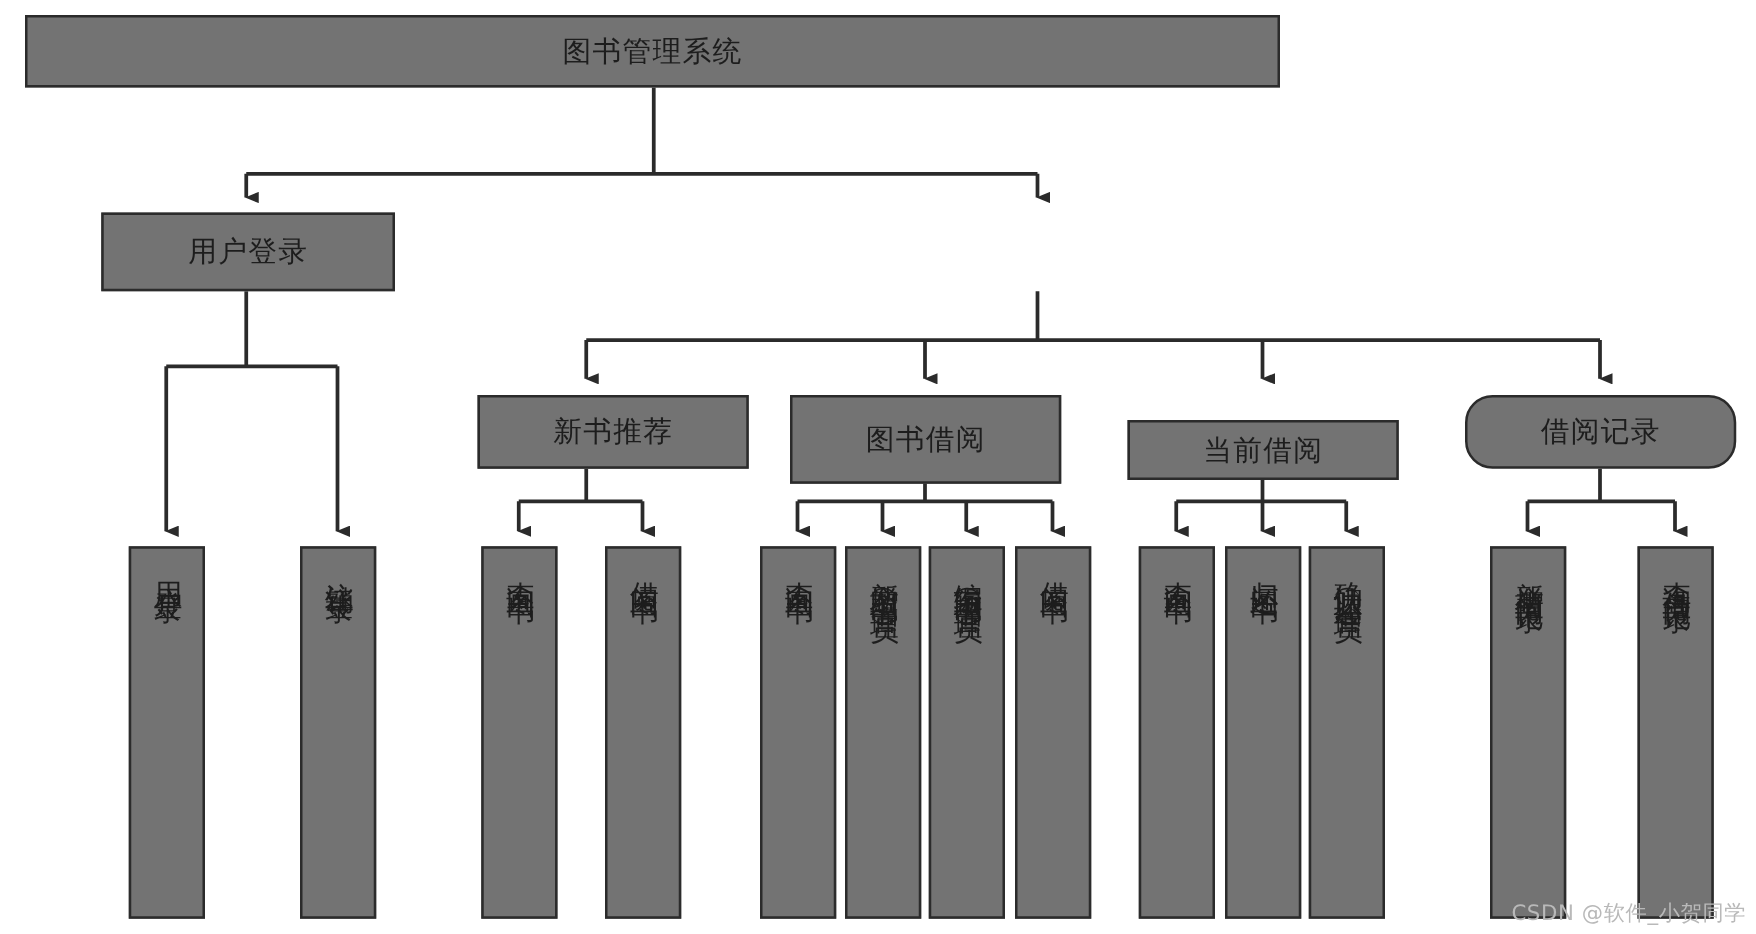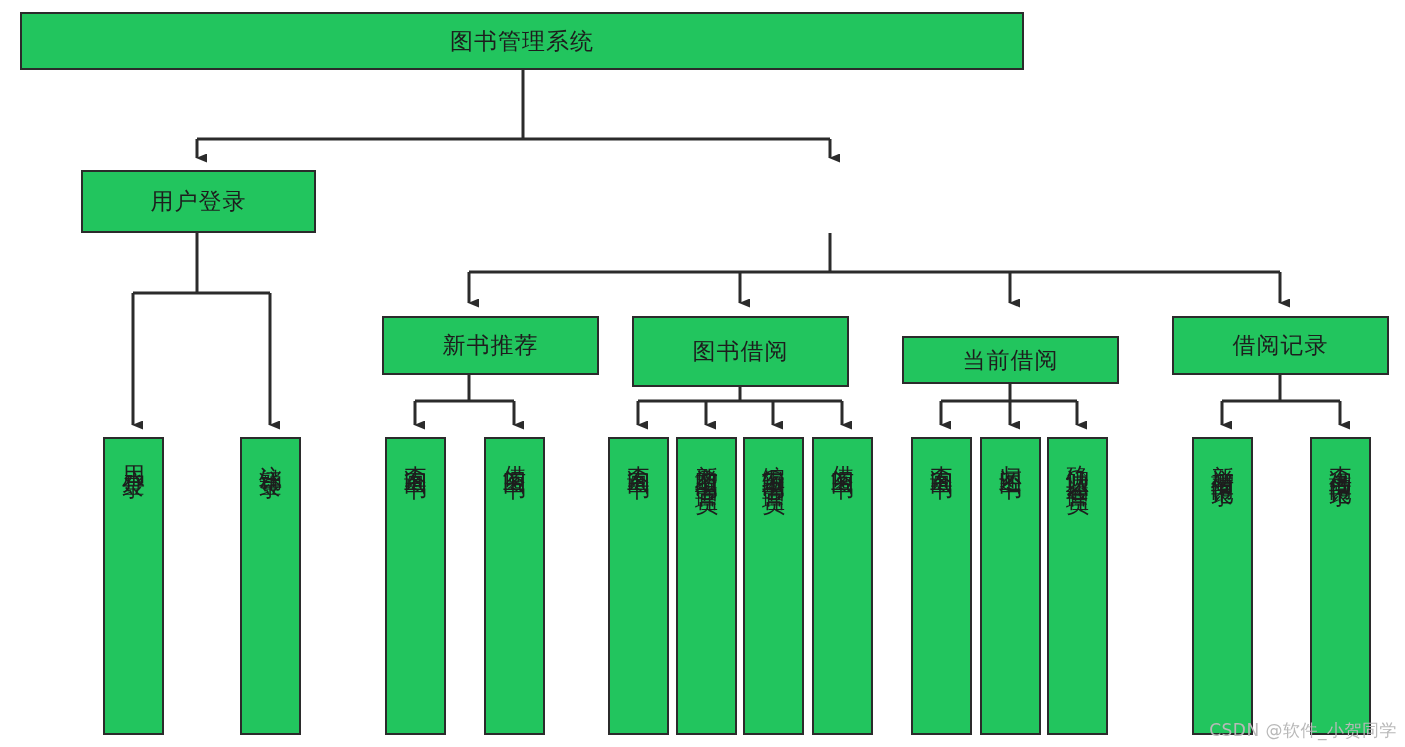--- a/index.html
+++ b/index.html
@@ -6,21 +6,21 @@
   body{
     width:1405px;height:747px;
     font-family:"DejaVu Sans","Liberation Sans",sans-serif;
     overflow:hidden;position:relative;
   }
   #canvas{position:absolute;left:0;top:0;width:1405px;height:747px;}
   svg.edges{position:absolute;left:0;top:0;width:1405px;height:747px;}
   .node{
     position:absolute;
     box-sizing:border-box;
-    background:#22c55e;
+    background:#737373;
     border:2.5px solid #2b2b2b;
     display:flex;align-items:center;justify-content:center;
     color:#1d1d1d;
   }
   .node.h{ font-size:23px; letter-spacing:1px; }
   .node.leaf{
     writing-mode:vertical-rl;
     text-orientation:upright;
     font-size:23px;
     letter-spacing:4px;
@@ -108,21 +108,21 @@
 
   <div class="node h" style="left:382px;top:316px;width:217px;height:59px;">
     <span>新书推荐</span>
   </div>
   <div class="node h" style="left:632px;top:316px;width:217px;height:71px;">
     <span>图书借阅</span>
   </div>
   <div class="node h" style="left:902px;top:336px;width:217px;height:48px;">
     <span>当前借阅</span>
   </div>
-  <div class="node h" style="left:1172px;top:316px;width:217px;height:59px;">
+  <div class="node h" style="left:1172px;top:316px;width:217px;height:59px;border-radius:22px;">
     <span>借阅记录</span>
   </div>
 
   <div class="node leaf" style="left:103px;top:437px;width:61px;height:298px;">
     <span class="vtext">用户登录</span>
   </div>
   <div class="node leaf" style="left:240px;top:437px;width:61px;height:298px;">
     <span class="vtext">注销登录</span>
   </div>
 

